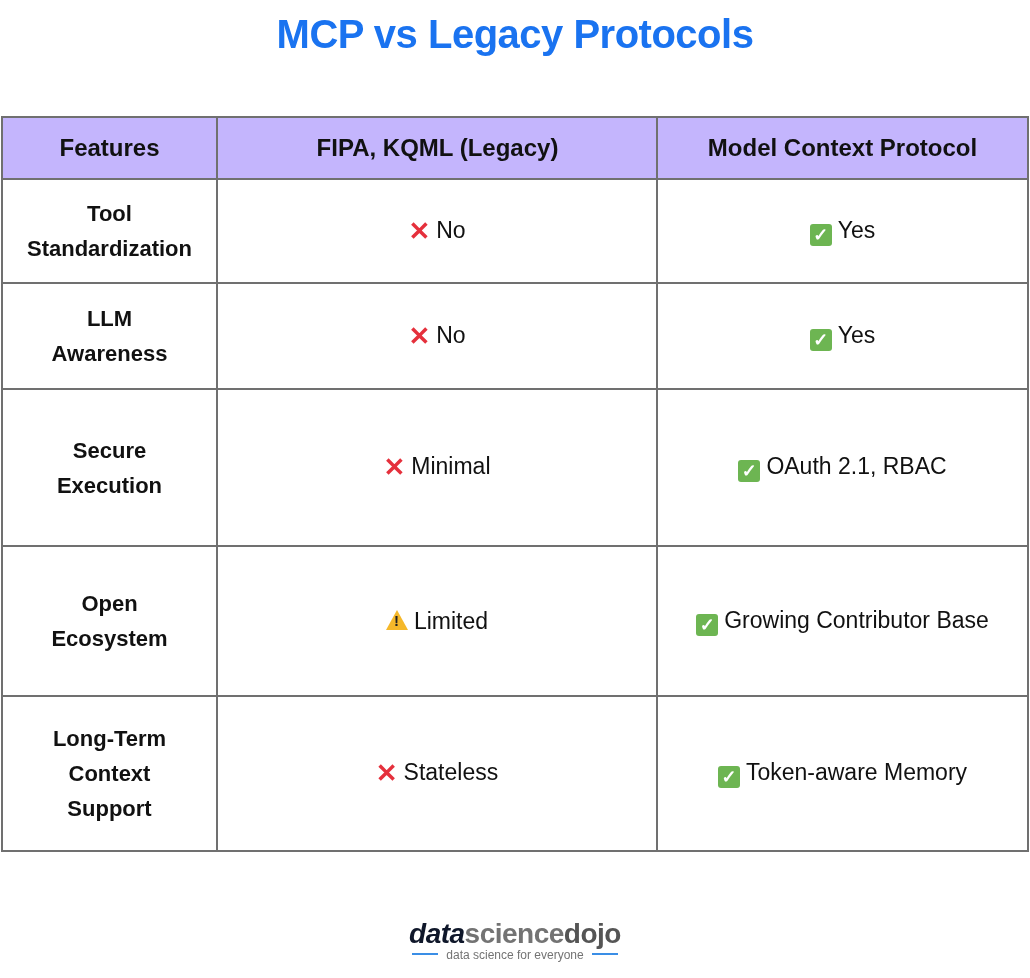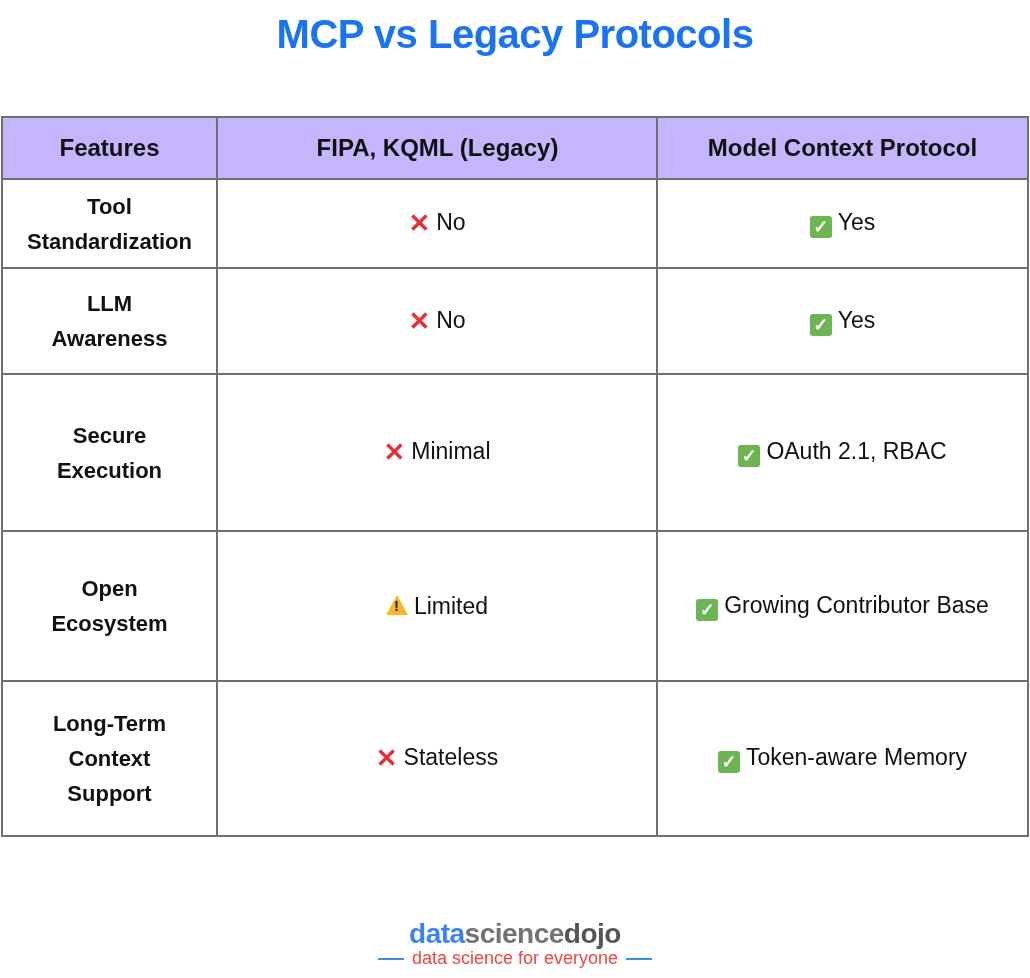--- a/index.html
+++ b/index.html
@@ -11,39 +11,39 @@
   td.feat { font-size:22px; font-weight:bold; line-height:35px; }
   td.val { font-size:23px; }
   .c1 { width:197px; } .c2 { width:421px;padding-left:9px; }
   .icon { display:inline-block; vertical-align:-3px; margin-right:6px; }
   .x-icon { color:#e5303c; font-size:26px; font-weight:bold; vertical-align:-2px; }
   .check { width:22px; height:22px; background:#6db552; border-radius:3px; color:#fff; font-size:18px; line-height:22px; text-align:center; font-weight:bold; }
   .warn { width:0; height:0; border-left:11px solid transparent; border-right:11px solid transparent; border-bottom:20px solid #f5b82a; position:relative; vertical-align:-1px; }
   .warn::after { content:"!"; position:absolute; left:-3px; top:2px; font-size:15px; font-weight:bold; color:#222; }
   .logo { position:absolute; top:918px; left:0; width:1030px; text-align:center; }
   .logo-main { font-size:28px; font-weight:bold; letter-spacing:-0.5px; }
-  .l1 { color:#3b82f6; } .l2 { color:#737373; } .l3 { color:#555; }
-  .logo-tag { font-size:18px; color:#ef4444; margin-top:-2px; }
+  .l1 { color:#0f172a;font-style:italic; } .l2 { color:#737373; } .l3 { color:#555; }
+  .logo-tag { font-size:12px; color:#737373; margin-top:-2px; }
   .dash { display:inline-block; width:26px; border-top:2px solid #3a8ee6; vertical-align:4px; margin:0 8px; }
 </style>
 </head>
 <body>
 
 <div class="title">MCP vs Legacy Protocols</div>
 
 <table>
   <thead>
     <tr>
       <th class="c1">Features</th>
       <th class="c2">FIPA, KQML (Legacy)</th>
       <th>Model Context Protocol</th>
     </tr>
   </thead>
   <tbody id="tbody">
-      <tr style="height: 89px; margin-left: 8px;">
+      <tr style="height: 104px; margin-left: 8px;">
         <td class="feat c1">
           <div>Tool</div>
           <div>Standardization</div>
         </td>
         <td class="val"><span class="icon x-icon">✕</span><span>No</span></td>
         <td class="val"><span class="icon check">✓</span><span>Yes</span></td>
       </tr>
       <tr style="height: 106px;">
         <td class="feat c1">
           <div>LLM</div>

